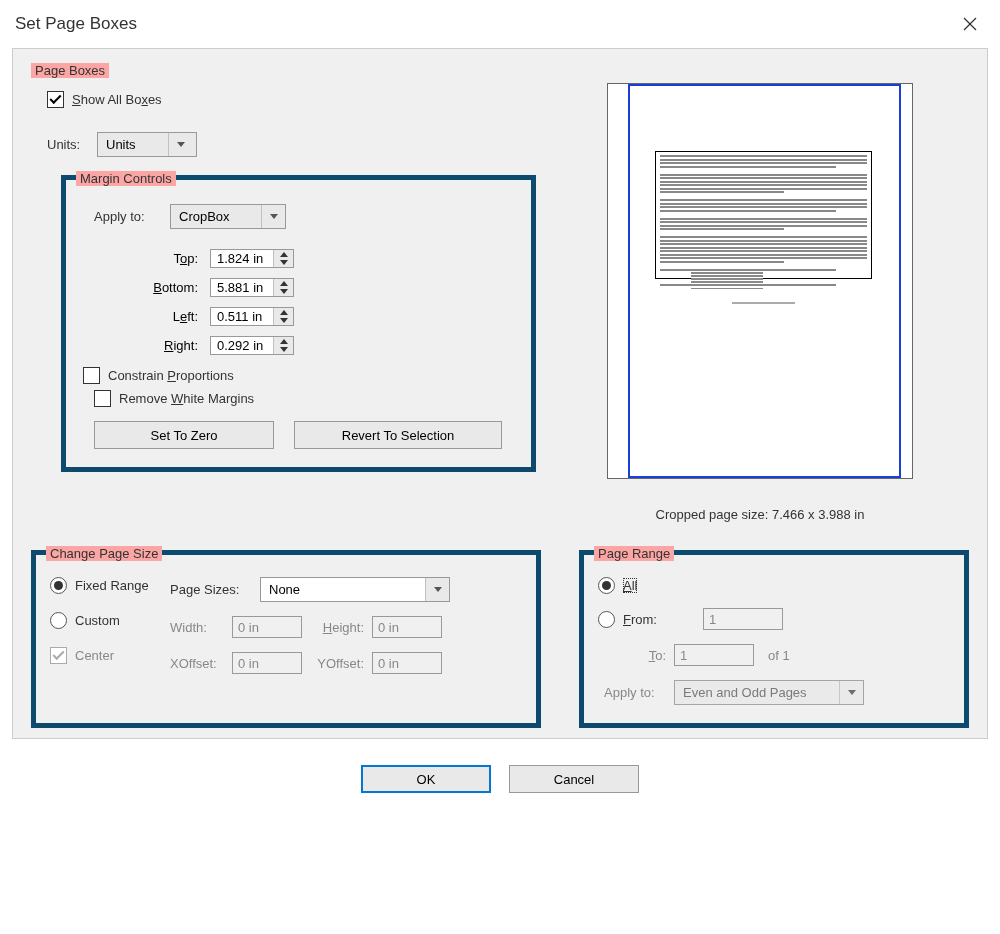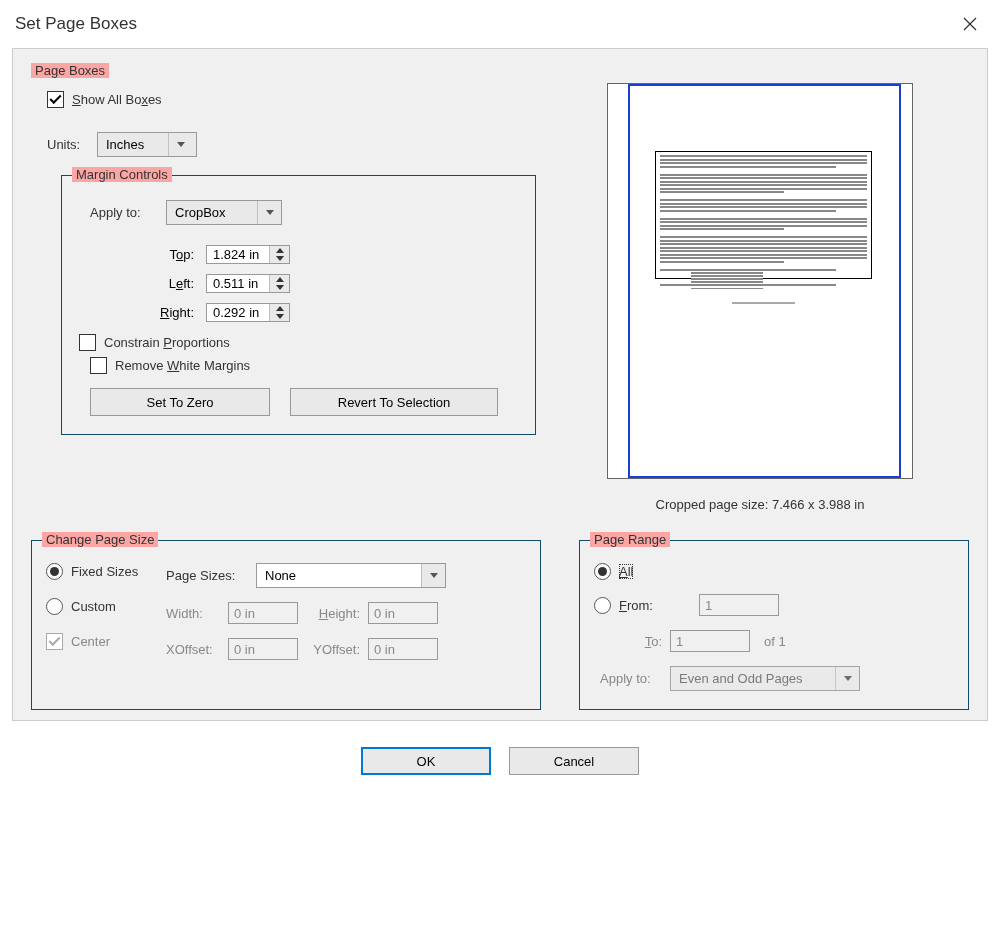--- a/index.html
+++ b/index.html
@@ -1,21 +1,21 @@
 <!DOCTYPE html>
 <html><head>
 <meta charset="utf-8">
 <style>
 * { box-sizing: border-box; font-family: "Segoe UI", Tahoma, sans-serif; font-size: 13px; }
 body { margin: 0; background: #fff; width: 1000px; height: 934px; overflow: hidden; }
 .titlebar { display: flex; align-items: center; justify-content: space-between; height: 48px; padding: 0 20px 0 15px; background: #fff; }
 .title { font-size: 17px; color: #333; }
 .close-x { width: 20px; height: 20px; display: flex; align-items: center; justify-content: center; cursor: pointer; }
 .panel { background: #f0f0f0; border: 1px solid #ccc; margin: 0 12px 12px 12px; padding: 18px 18px 10px 18px; }
-.groupbox { border: 1px solid #0c4a6e; position: relative; padding: 16px 15px 12px 14px; margin-top: 10px; }
+.groupbox { border: 5px solid #0c4a6e; position: relative; padding: 16px 15px 12px 14px; margin-top: 10px; }
 .groupbox > .legend { position: absolute; top: -9px; left: 10px; background: #fca5a5; padding: 0 4px; color: #333; }
 .row { display: flex; align-items: center; margin: 6px 0; }
 .checkbox { width: 17px; height: 17px; border: 1px solid #333; background: #fff; display: inline-flex; align-items: center; justify-content: center; margin-right: 8px; cursor: pointer; }
 .checkmark { width: 11px; height: 6px; border-left: 2px solid #000; border-bottom: 2px solid #000; transform: rotate(-45deg); margin-top: -3px; }
 .checkbox.disabled { border-color: #aaa; }
 .checkbox.disabled .checkmark { border-color: #aaa; }
 .label { color: #333; }
 .label.disabled { color: #888; }
 .dropdown { display: inline-flex; align-items: center; height: 25px; border: 1px solid #999; background: #e9e9e9; cursor: pointer; }
 .dropdown .text { padding: 0 8px; background: #fff; height: 100%; display: flex; align-items: center; min-width: 60px; }
@@ -37,21 +37,21 @@
 .preview-area { flex: 1; display: flex; flex-direction: column; align-items: center; padding: 0 10px; }
 .page-preview { width: 306px; height: 396px; border: 1px solid #666; background: #fff; position: relative; margin-top: 2px; }
 .blue-crop { position: absolute; left: 20px; top: 0px; right: 11px; bottom: 0px; border: 2px solid #1a3fd8; }
 .black-crop { position: absolute; left: 47px; top: 67px; right: 40px; height: 128px; border: 1.5px solid #000; }
 .fake-text { position: absolute; left: 52px; top: 71px; right: 45px; bottom: 48px; display: flex; flex-direction: column; gap: 1.5px; }
 .fake-line { height: 2px; background: #888; }
 .fake-line.short { width: 60%; }
 .fake-line.med { width: 85%; }
 .fake-line.tiny { width: 35%; height: 1.5px; margin-left: 15%; }
 .fake-footer { height: 2px; width: 30%; margin: 0 auto; background: #aaa; }
-.caption { margin-top: 18px; color: #333; }
+.caption { margin-top: 28px; color: #333; }
 .top-flex { display: flex; align-items: flex-start; }
 .lower { display: flex; gap: 38px; margin-top: 18px; }
 .radio { width: 17px; height: 17px; border-radius: 50%; border: 1.5px solid #555; display: inline-flex; align-items: center; justify-content: center; margin-right: 8px; cursor: pointer; background: #fff; }
 .radio .dot { width: 9px; height: 9px; border-radius: 50%; background: #333; }
 .flat-input { height: 22px; border: 1px solid #999; background: #fff; padding: 0 5px; width: 70px; }
 .flat-input.disabled { background: #f0f0f0; color: #888; }
 .footer-btns { display: flex; justify-content: center; gap: 18px; padding: 14px 22px; }
 .footer-btns .btn { width: 130px; }
 .page-range-group { flex: 1; }
 .dotted { outline: 1px dotted #333; outline-offset: -1px; }
@@ -79,21 +79,21 @@
         <div class="row" style="margin-left:16px;margin-top:10px">
           <span class="checkbox">
               <span class="checkmark"></span>
             </span>
           <span class="label"><span style="text-decoration:underline">S</span>how All Bo<span style="text-decoration:underline">x</span>es</span>
         </div>
 
         <div class="row" style="margin-left:16px;margin-top:24px">
           <span class="label" style="width:50px">Units:</span>
           <div class="dropdown" style="width:100px">
-            <span class="text grey" style="min-width:70px">Inches</span>
+            <span class="text grey" style="min-width:70px">Units</span>
             <span class="arrow">
                 <span class="chev"></span>
               </span>
           </div>
         </div>
 
         <div class="groupbox margin-controls" style="margin-top:18px;margin-left:30px">
           <span class="legend">Margin Controls</span>
 
           <div class="row" style="margin-left:14px;margin-top:8px">
@@ -103,20 +103,34 @@
               <span class="arrow">
                   <span class="chev"></span>
                 </span>
             </div>
           </div>
 
           <div class="margin-row" style="margin-top:20px">
             <span class="lbl">T<span style="text-decoration:underline">o</span>p:</span>
             <div class="spinbox">
               <input value="1.824 in" style="">
+              <div class="spin-btns">
+                  <div>
+                    <span class="tri-up"></span>
+                  </div>
+                  <div>
+                    <span class="tri-down"></span>
+                  </div>
+                </div>
+            </div>
+          </div>
+          <div class="margin-row">
+            <span class="lbl"><span style="text-decoration:underline">B</span>ottom:</span>
+            <div class="spinbox">
+              <input value="5.881 in" style="">
               <div class="spin-btns">
                   <div>
                     <span class="tri-up"></span>
                   </div>
                   <div>
                     <span class="tri-down"></span>
                   </div>
                 </div>
             </div>
           </div>
@@ -224,21 +238,21 @@
   <div class="lower">
     <div class="groupbox" style="flex:1">
       <span class="legend">Change Page Size</span>
 
       <div style="display:flex">
         <div style="width:120px">
           <div class="row">
               <span class="radio">
                 <span class="dot"></span>
               </span>
-              <span class="label">Fixed Sizes</span>
+              <span class="label">Fixed Range</span>
             </div>
           <div class="row" style="margin-top:18px">
               <span class="radio"></span>
               <span class="label">Custom</span>
             </div>
           <div class="row" style="margin-top:18px">
               <span class="checkbox disabled">
                 <span class="checkmark"></span>
               </span>
               <span class="label disabled">Center</span>

